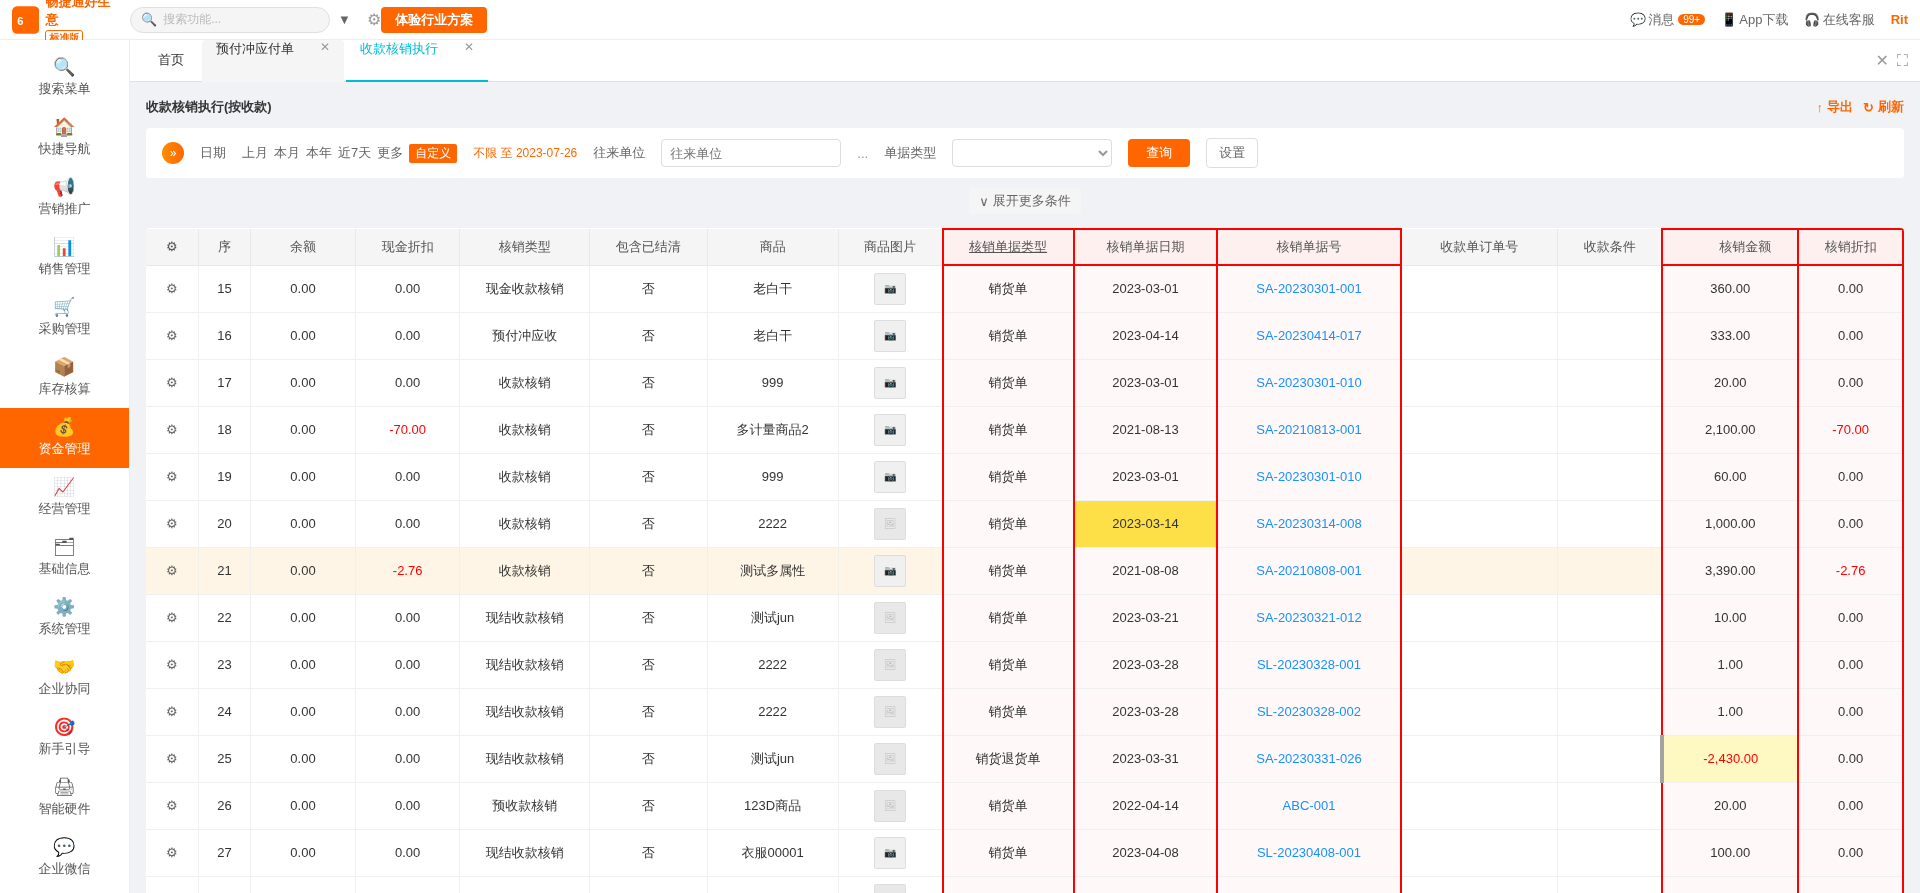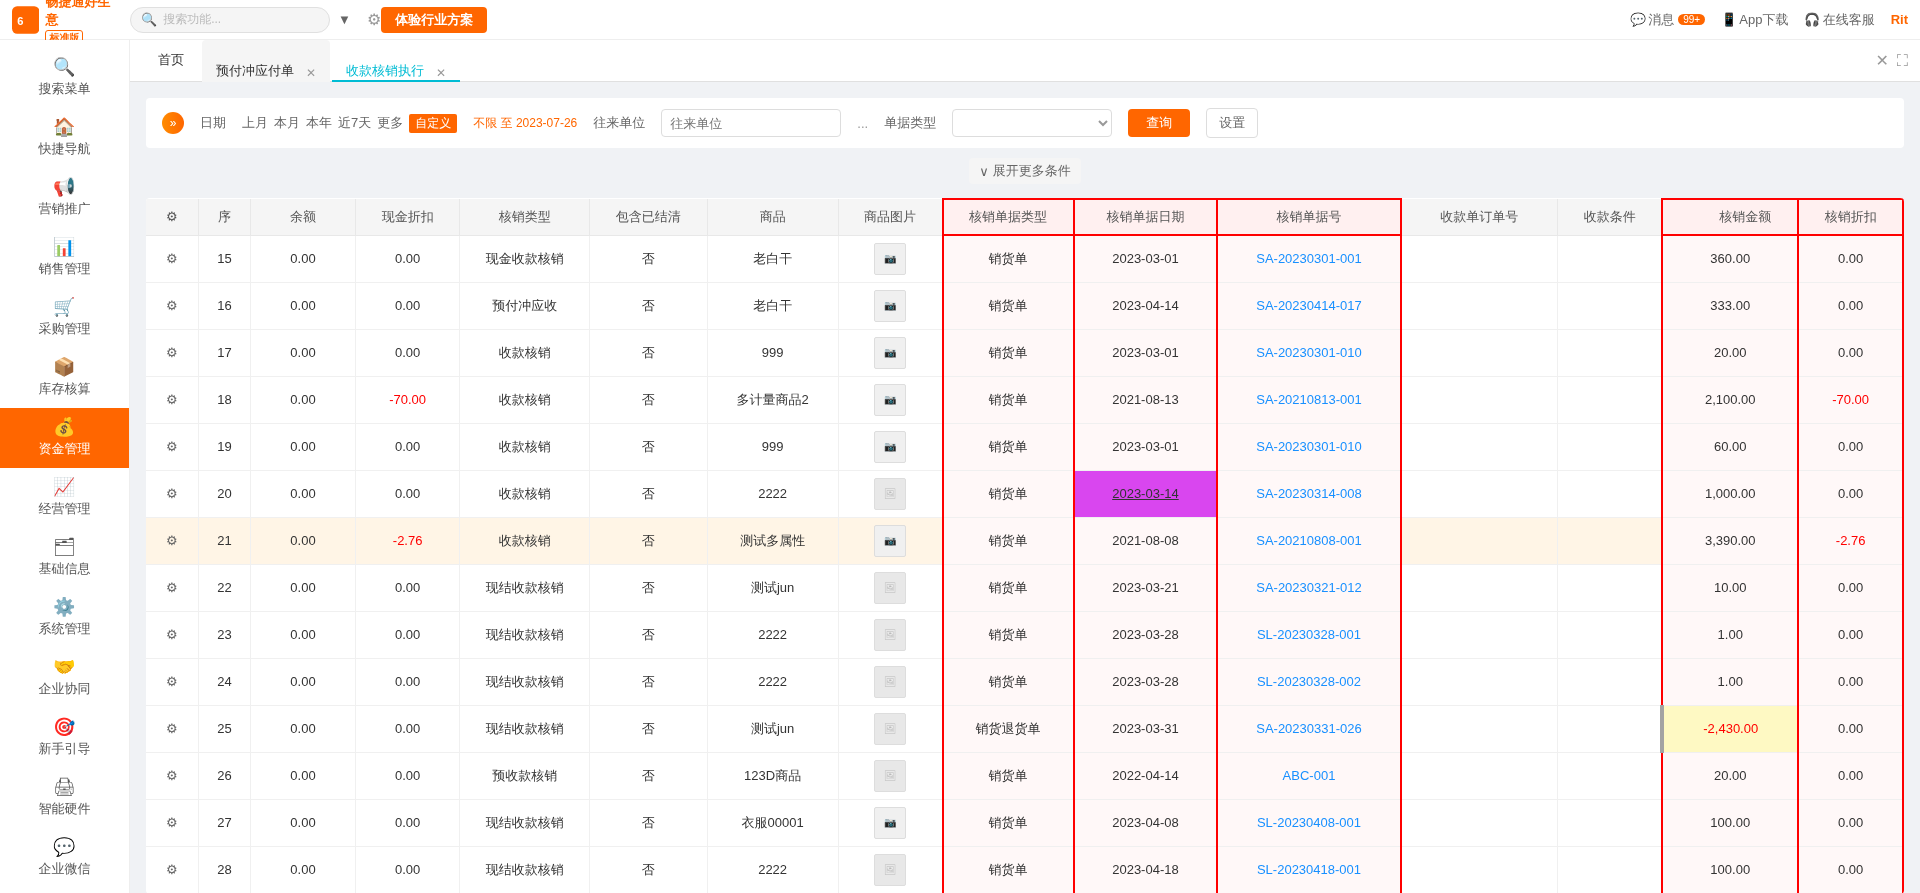--- a/index.html
+++ b/index.html
@@ -24,21 +24,21 @@
     .sidebar-item { display: flex; flex-direction: column; align-items: center; padding: 10px 0; cursor: pointer; color: #555; gap: 4px; font-size: 12px; }
     .sidebar-item.active { background: #f60; color: #fff; border-radius: 0; }
     .sidebar-icon { font-size: 18px; line-height: 1; }
 
     
     .main { flex: 1; display: flex; flex-direction: column; overflow: hidden; background: #f0f2f5; }
 
     
     .tab-bar { height: 42px; background: #fff; display: flex; align-items: center; border-bottom: 1px solid #e0e0e0; padding: 0 12px; gap: 0; }
     .tab-home { padding: 0 16px; height: 42px; display: flex; align-items: center; color: #333; cursor: pointer; border-bottom: 2px solid transparent; }
-    .tab-item { padding: 0 14px; height: 42px; display: flex; align-items: flex-end; gap: 8px; color: #333; cursor: pointer; border-bottom: 2px solid transparent; background: #f5f5f5; margin-left: 2px; border-radius: 4px 4px 0 0; font-size: 13px; }
+    .tab-item { padding: 0 14px; height: 42px; display: flex; align-items: flex-start; gap: 22px; color: #333; cursor: pointer; border-bottom: 2px solid transparent; background: #f5f5f5; margin-left: 2px; border-radius: 4px 4px 0 0; font-size: 13px; }
     .tab-item.active { background: #fff; border-bottom: 2px solid #00bcd4; color: #00bcd4; }
     .tab-close { color: #999; font-size: 12px; cursor: pointer; margin-left: 4px; }
     .tab-spacer { flex: 1; }
     .tab-actions { display: flex; align-items: center; gap: 8px; color: #666; }
 
     
     .page-content { flex: 1; overflow: auto; padding: 16px; }
     .page-title { font-size: 16px; font-weight: bold; color: #333; margin-bottom: 12px; display: flex; justify-content: space-between; align-items: center; }
     .page-title-actions { display: flex; gap: 10px; font-size: 13px; color: #f60; }
     .page-title-action { display: flex; align-items: center; gap: 4px; cursor: pointer; }
@@ -194,20 +194,33 @@
       </div>
       <div class="tab-spacer"></div>
       <div class="tab-actions">
         <span style="cursor:pointer;font-size:16px;color:#999;">✕</span>
         <span style="cursor:pointer;font-size:16px;color:#999;">⛶</span>
       </div>
     </div>
 
     <div class="page-content">
 
+      <div class="page-title">
+        <span>收款核销执行(按收款)</span>
+        <div class="page-title-actions">
+          <div class="page-title-action">
+            <span>↑</span>
+            <span>导出</span>
+          </div>
+          <div class="page-title-action">
+            <span>↻</span>
+            <span>刷新</span>
+          </div>
+        </div>
+      </div>
 
       <div class="filter-bar">
         <button class="filter-expand-btn">»</button>
         <span class="filter-label">日期</span>
         <div class="filter-date-group">
           <span class="filter-date-link">上月</span>
           <span class="filter-date-link">本月</span>
           <span class="filter-date-link">本年</span>
           <span class="filter-date-link">近7天</span>
           <span class="filter-date-link">更多</span>
@@ -243,21 +256,21 @@
               <th style="width:40px;">
                 <span>⚙</span>
               </th>
               <th style="width:40px;">序</th>
               <th style="width:80px;">余额</th>
               <th style="width:80px;">现金折扣</th>
               <th style="width:90px;">核销类型</th>
               <th style="width:90px;">包含已结清</th>
               <th style="width:100px;">商品</th>
               <th style="width:80px;">商品图片</th>
-              <th style="width:100px;border:2px solid red;background:#fff0f0;">核销单据类型</th>
+              <th style="width:100px;border:2px solid red;background:#fff0f0;text-decoration:underline;">核销单据类型</th>
               <th style="width:110px;border-top:2px solid red;border-bottom:2px solid red;background:#fff0f0;">核销单据日期</th>
               <th style="width:140px;border:2px solid red;background:#fff0f0;">核销单据号</th>
               <th style="width:120px;">收款单订单号</th>
               <th style="width:80px;">收款条件</th>
               <th style="width:90px;border:2px solid red;background:#fff0f0;padding-left:40px;">核销金额</th>
               <th style="width:80px;border:2px solid red;background:#fff0f0;">核销折扣</th>
             </tr>
           </thead>
           <tbody id="table-body">
           <tr>
@@ -348,21 +361,21 @@
               <tr>
                 <td style="cursor: pointer; color: rgb(102, 102, 102);">⚙</td>
                 <td>20</td>
                 <td>0.00</td>
                 <td>0.00</td>
                 <td>收款核销</td>
                 <td>否</td>
                 <td>2222</td>
                 <td style="text-align: center;"><div class="img-placeholder has-img">🖼</div></td>
                 <td style="background: rgb(255, 248, 248); border-left: 2px solid red; border-right: 2px solid red;">销货单</td>
-                <td style="background: #d946ef; text-decoration: underline;">2023-03-14</td>
+                <td style="background: #fde047;">2023-03-14</td>
                 <td style="background: rgb(255, 248, 248); border-left: 2px solid red; border-right: 2px solid red;"><a class="link-text" href="#">SA-20230314-008</a></td>
                 <td></td>
                 <td></td>
                 <td style="background: rgb(255, 248, 248); border-left: 2px solid red; border-right: 2px solid red;">1,000.00</td>
                 <td style="background: rgb(255, 248, 248); border-left: 2px solid red; border-right: 2px solid red;">0.00</td>
               </tr>
               <tr class="highlight">
                 <td style="cursor: pointer; color: rgb(102, 102, 102);">⚙</td>
                 <td>21</td>
                 <td>0.00</td>

